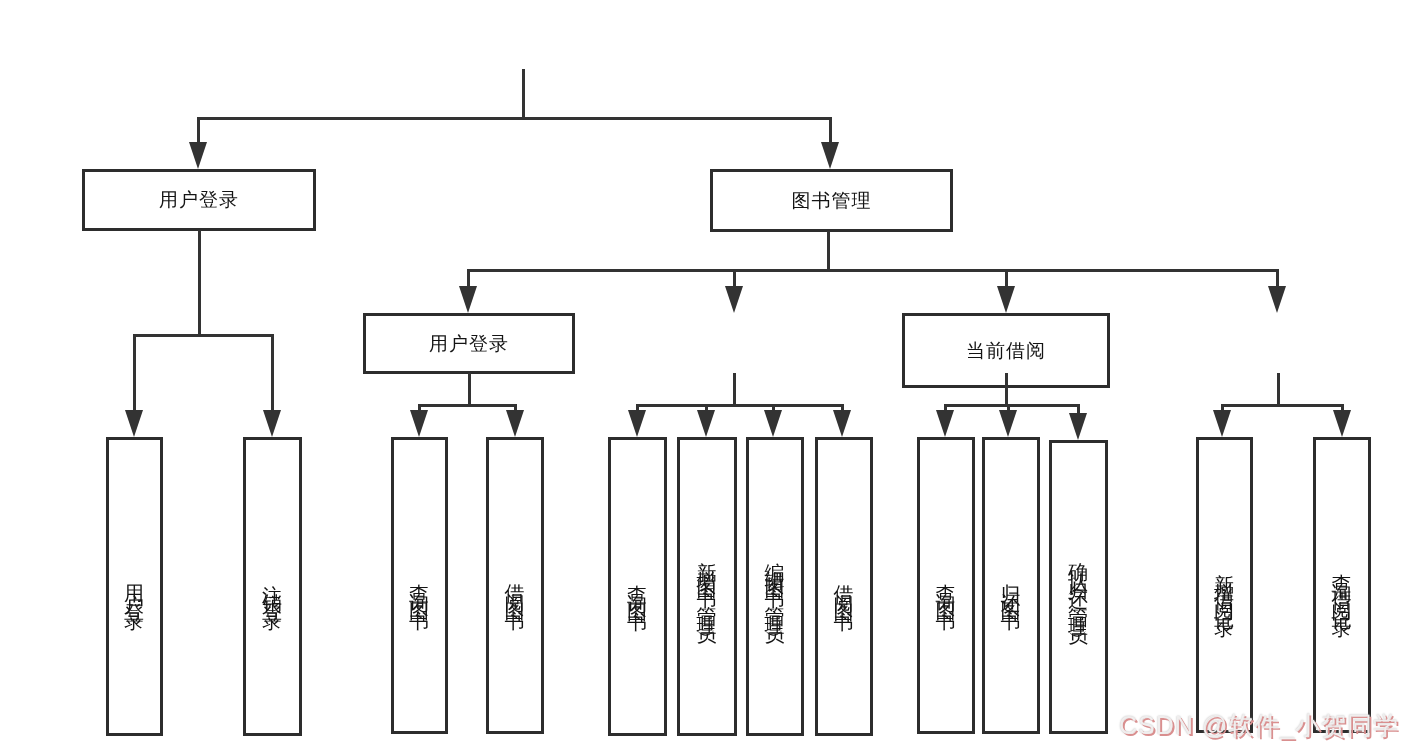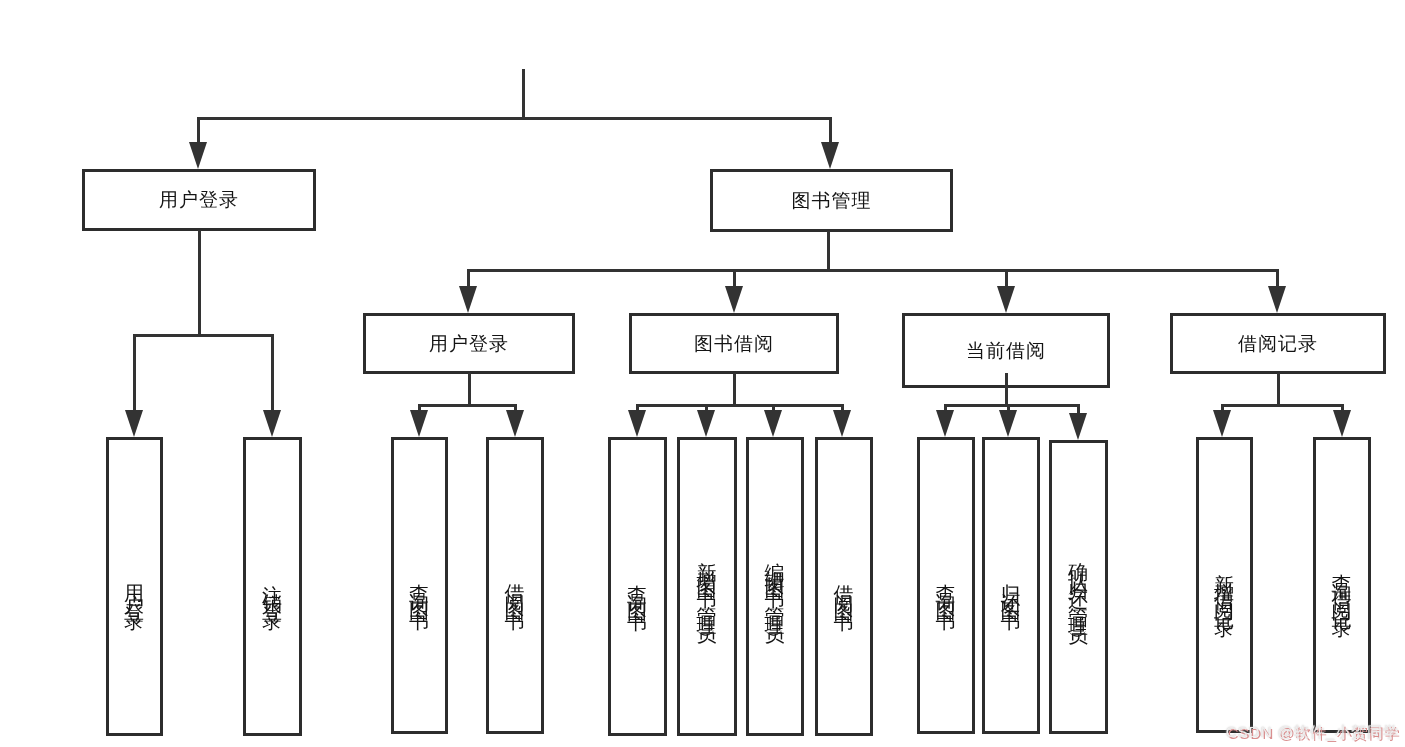--- a/index.html
+++ b/index.html
@@ -31,21 +31,21 @@
   .line{position:absolute;background:#333333;}
   .arrowhead{
     position:absolute;width:0;height:0;
     border-left:9px solid transparent;
     border-right:9px solid transparent;
     border-top:27px solid #333333;
   }
   .watermark{
     position:absolute;
     right:6px;bottom:5px;
-    font-size:15px;
+    font-size:25px;
     letter-spacing:1px;
     color:#f0eeee;
     text-shadow:2px 2px 0 #d98f8f, 0 0 2px #b9b9b9;
     white-space:nowrap;
   }
 </style>
 </head>
 <body>
 
 <div class="canvas">
@@ -54,28 +54,22 @@
   <div class="node hlabel" style="left:82px;top:169px;width:234px;height:62px">
     <span>用户登录</span>
   </div>
   <div class="node hlabel" style="left:710px;top:169px;width:243px;height:63px">
     <span>图书管理</span>
   </div>
 
   <div class="node hlabel" style="left:363px;top:313px;width:212px;height:61px">
     <span>用户登录</span>
   </div>
-  <div class="node hlabel" style="left:629px;top:313px;width:210px;height:61px">
-    <span>图书借阅</span>
-  </div>
   <div class="node hlabel" style="left:902px;top:313px;width:208px;height:75px">
     <span>当前借阅</span>
-  </div>
-  <div class="node hlabel" style="left:1170px;top:313px;width:216px;height:61px">
-    <span>借阅记录</span>
   </div>
 
   <div class="node" style="left:106px;top:437px;width:57px;height:299px">
     <span class="vtext">用户登录</span>
   </div>
   <div class="node" style="left:243px;top:437px;width:59px;height:299px">
     <span class="vtext">注销登录</span>
   </div>
 
   <div class="node" style="left:391px;top:437px;width:57px;height:297px">

